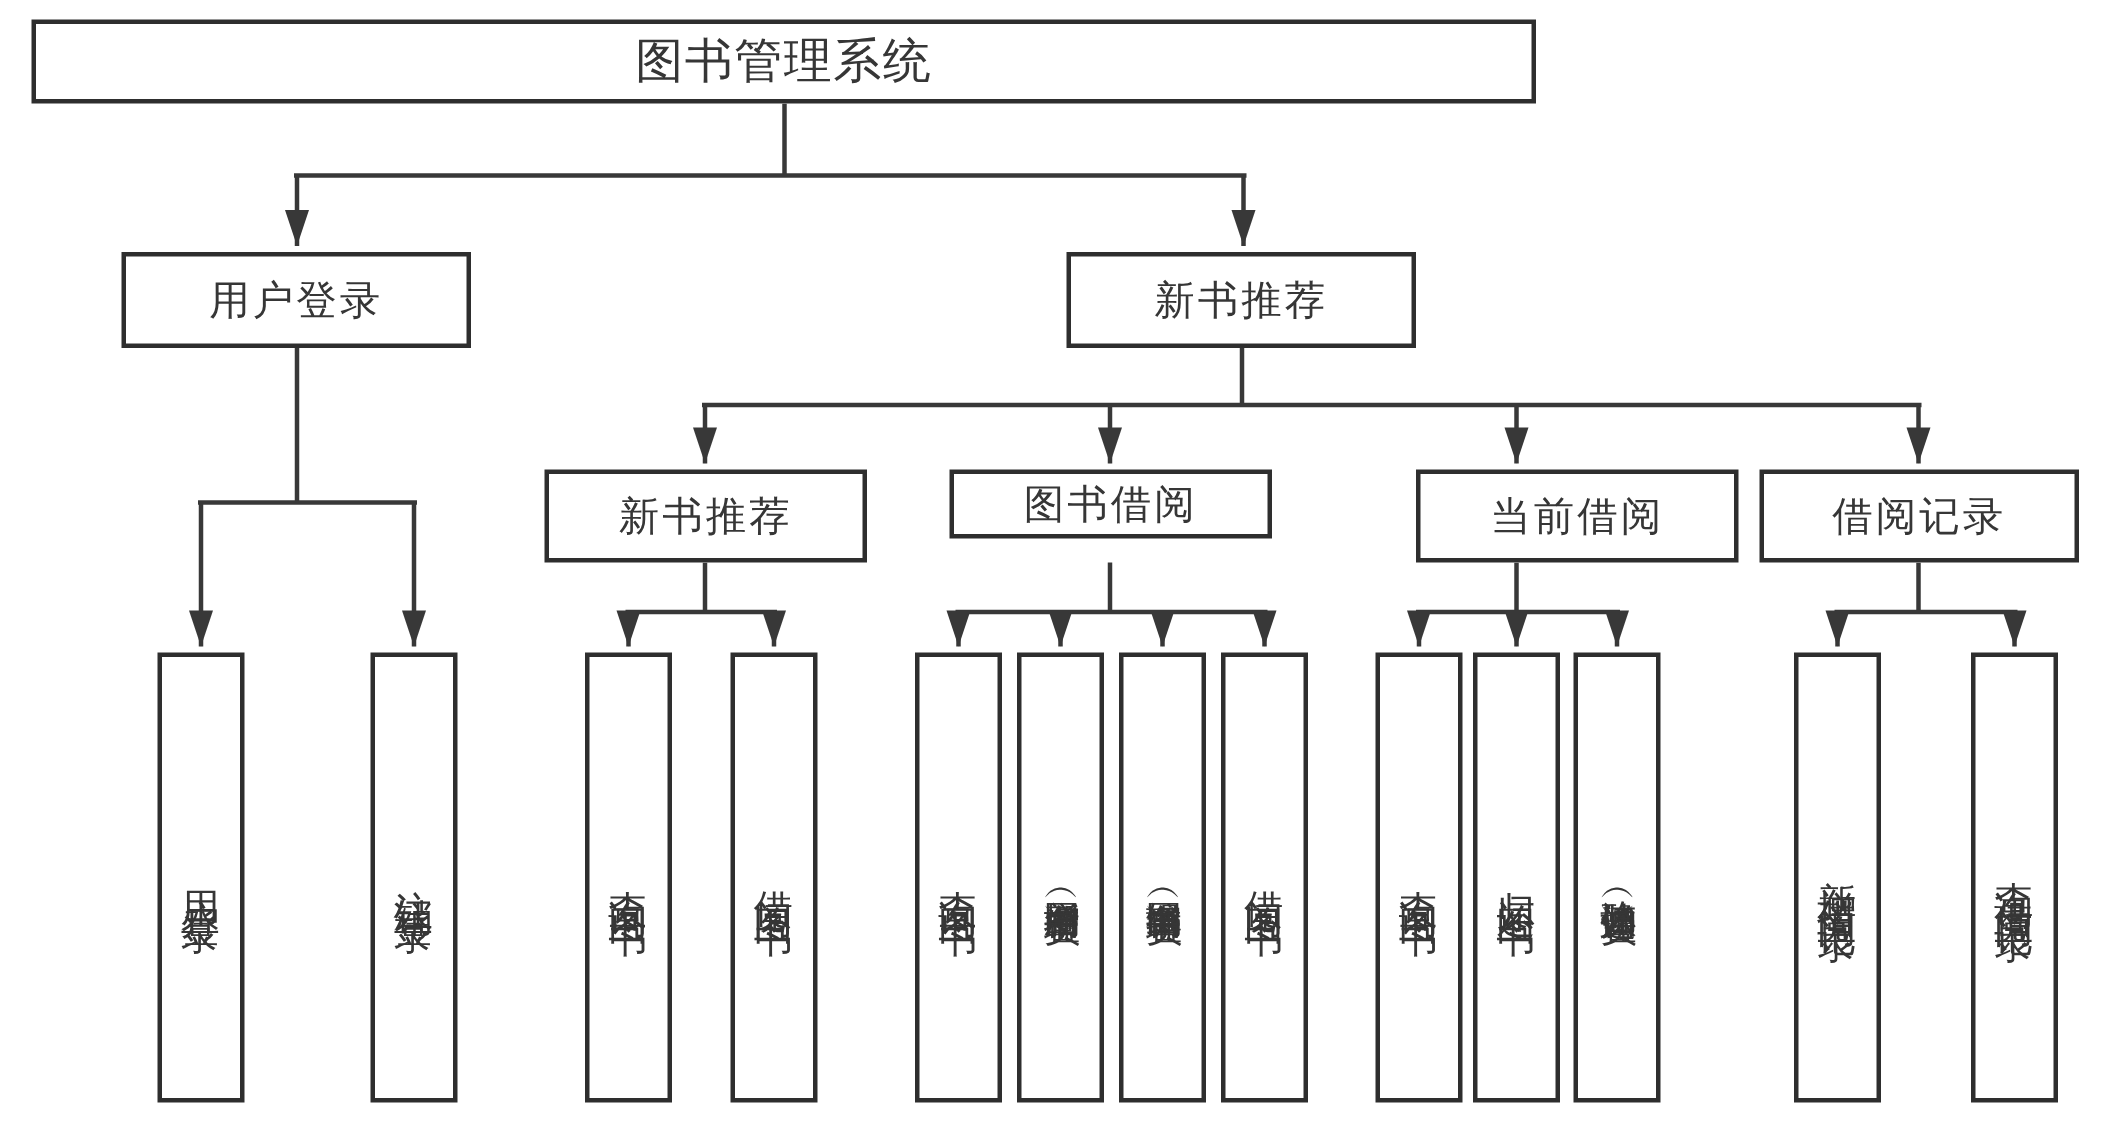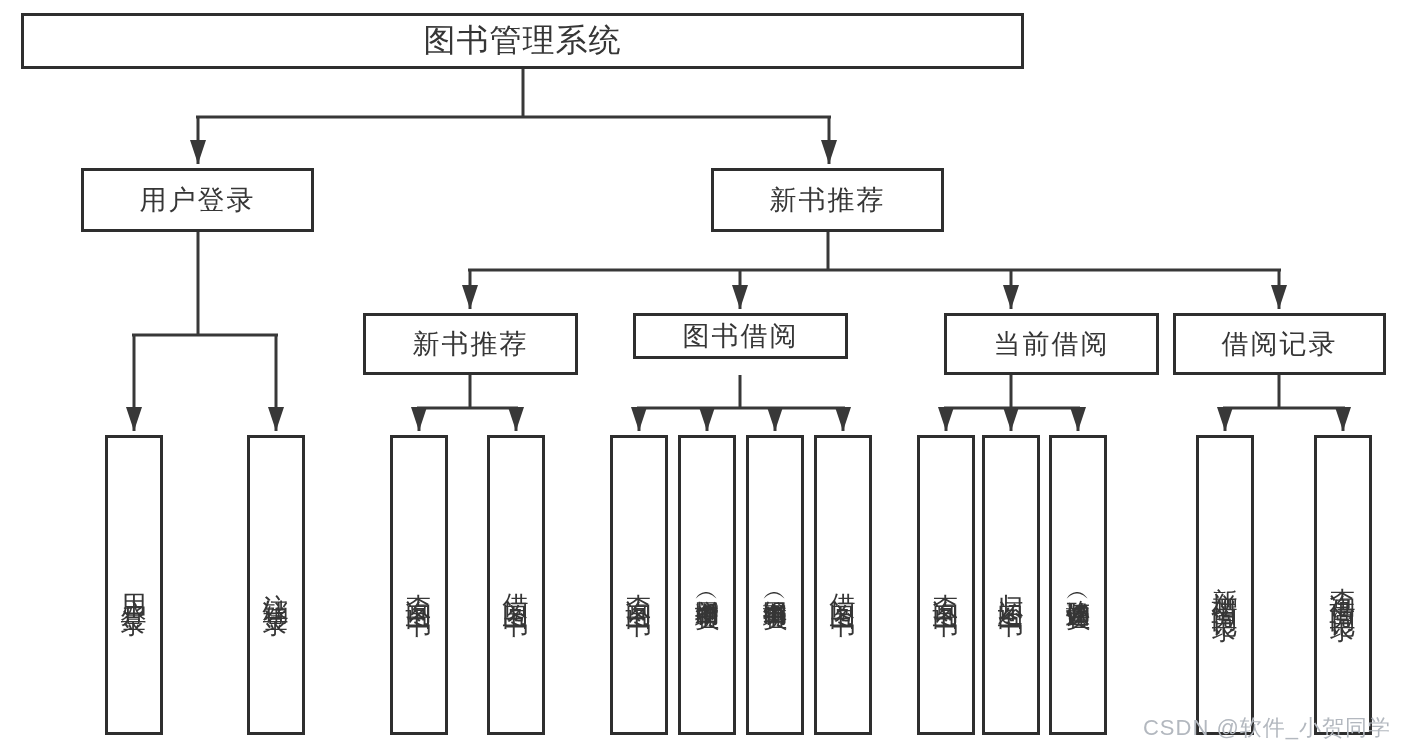--- a/index.html
+++ b/index.html
@@ -142,14 +142,13 @@
   <div class="node leaf compact" style="left:1049px;top:435px;width:58px;height:300px;">
     <span class="vtext">确认归还（管理员）</span>
   </div>
   <div class="node leaf" style="left:1196px;top:435px;width:58px;height:300px;">
     <span class="vtext">新增借阅记录</span>
   </div>
   <div class="node leaf" style="left:1314px;top:435px;width:58px;height:300px;">
     <span class="vtext">查询借阅记录</span>
   </div>
 
-  <div id="watermark">CSDN @软件_小贺同学</div>
 </div>
 
 </body></html>

